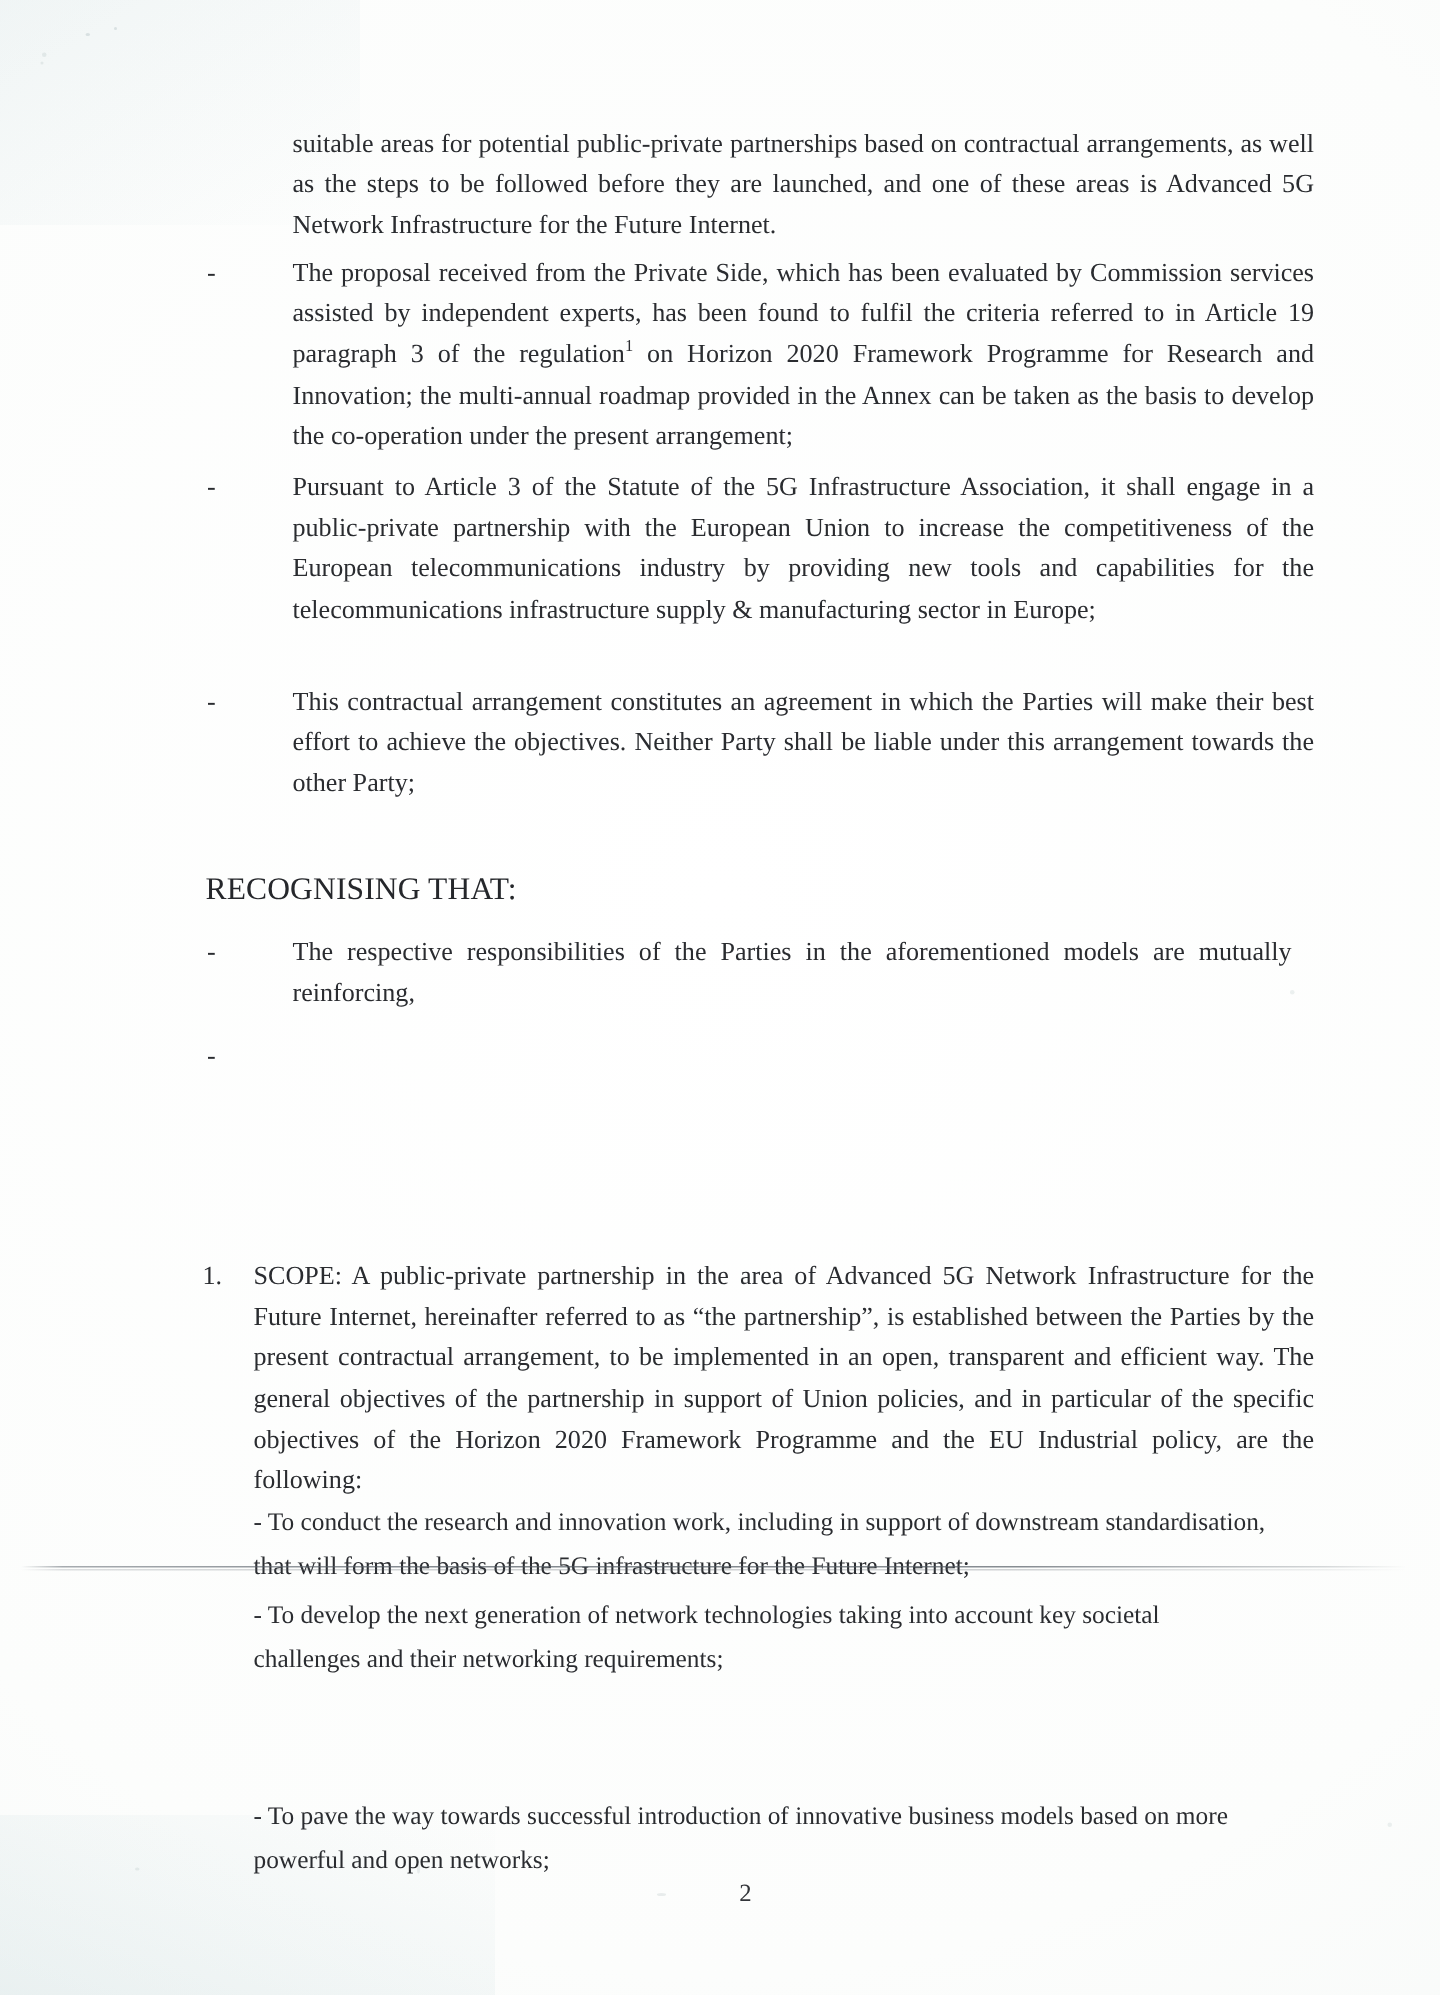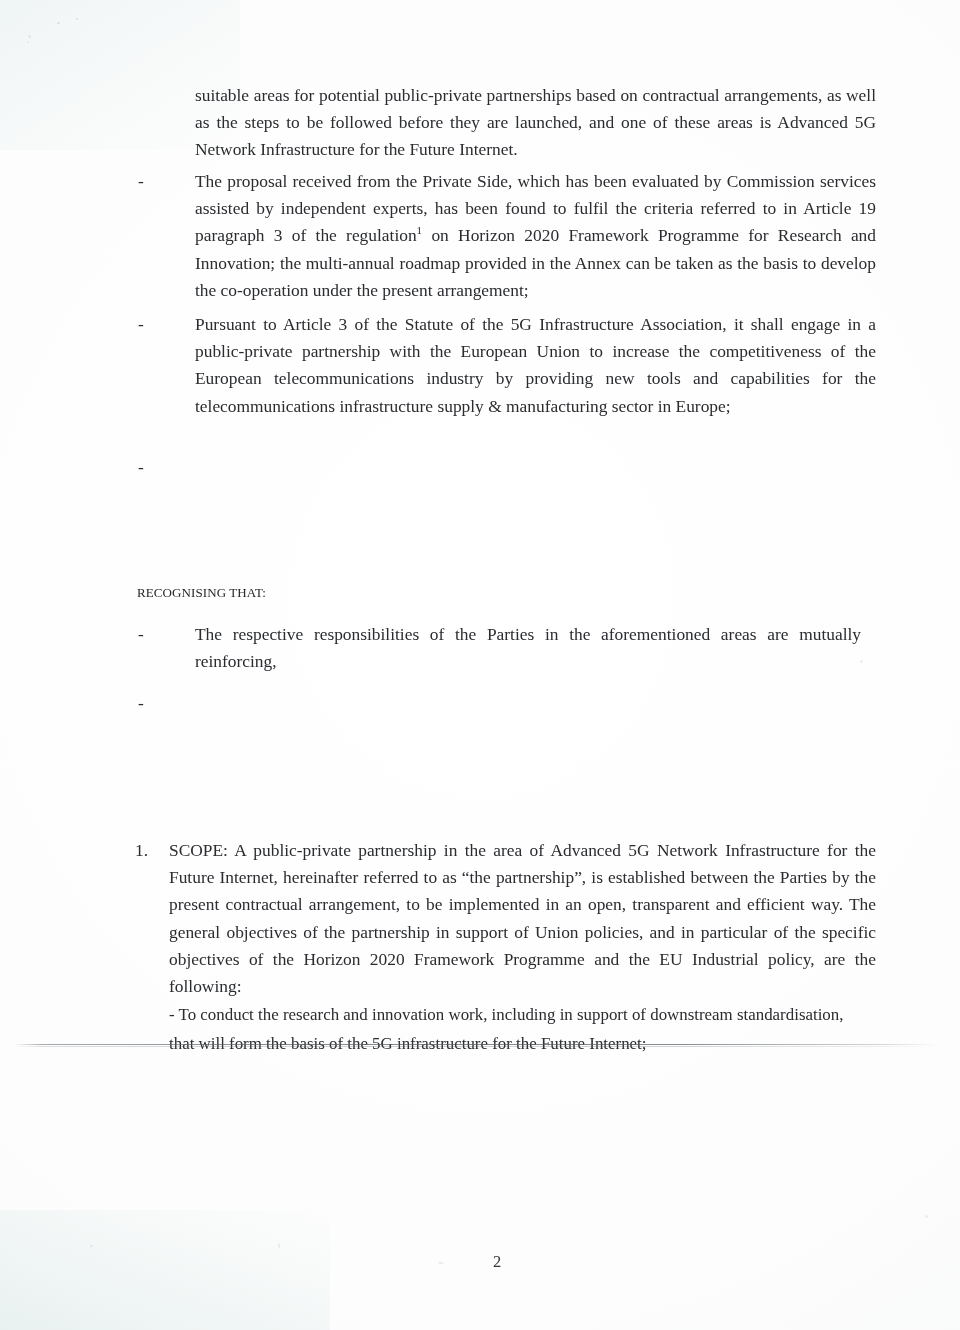--- a/index.html
+++ b/index.html
@@ -68,21 +68,21 @@
 
   .bullet-dash {
     position: absolute;
     font-size: 17.4px;
     line-height: 27.2px;
     color: #2a2c30;
   }
 
   .heading {
     position: absolute;
-    font-size: 13px;
+    font-size: 21px;
     line-height: 27px;
     letter-spacing: .1px;
     color: #25272b;
   }
 
   .num-marker {
     position: absolute;
     font-size: 17.4px;
     line-height: 27.2px;
     color: #2a2c30;
@@ -148,35 +148,38 @@
 
   <div class="para" style="left:178px;top:82px;width:681px;">suitable areas for potential public-private partnerships based on contractual arrangements, as well as the steps to be followed before they are launched, and one of these areas is Advanced 5G Network Infrastructure for the Future Internet.</div>
 
   <div class="bullet-dash" style="left:121px;top:168px;">-</div>
   <div class="para" style="left:178px;top:168px;width:681px;"><span>The proposal received from the Private Side, which has been evaluated by Commission services assisted by independent experts, has been found to fulfil the criteria referred to in Article 19 paragraph 3 of the regulation</span><sup class="fn">1</sup><span> on Horizon 2020 Framework Programme for Research and Innovation; the multi-annual roadmap provided in the Annex can be taken as the basis to develop the co-operation under the present arrangement;</span></div>
 
   <div class="bullet-dash" style="left:121px;top:311px;">-</div>
   <div class="para" style="left:178px;top:311px;width:681px;">Pursuant to Article 3 of the Statute of the 5G Infrastructure Association, it shall engage in a public-private partnership with the European Union to increase the competitiveness of the European telecommunications industry by providing new tools and capabilities for the telecommunications infrastructure supply &amp; manufacturing sector in Europe;</div>
 
   <div class="bullet-dash" style="left:121px;top:454px;">-</div>
+  <div class="para" style="left:178px;top:454px;width:681px;">This contractual arrangement constitutes an agreement in which the Parties will make their best effort to achieve the objectives. Neither Party shall be liable under this arrangement towards the other Party;</div>
 
   <div class="heading" style="left:120px;top:579px;">RECOGNISING THAT:</div>
 
   <div class="bullet-dash" style="left:121px;top:621px;">-</div>
-  <div class="para" style="left:178px;top:621px;width:666px;">The respective responsibilities of the Parties in the aforementioned areas are mutually reinforcing,</div>
+  <div class="para" style="left:178px;top:621px;width:666px;">The respective responsibilities of the Parties in the aforementioned models are mutually reinforcing,</div>
 
   <div class="bullet-dash" style="left:121px;top:690px;">-</div>
 
 
   <div class="num-marker" style="left:118px;top:837px;">1.</div>
   <div class="para" style="left:152px;top:837px;width:707px;">SCOPE: A public-private partnership in the area of Advanced 5G Network Infrastructure for the Future Internet, hereinafter referred to as “the partnership”, is established between the Parties by the present contractual arrangement, to be implemented in an open, transparent and efficient way. The general objectives of the partnership in support of Union policies, and in particular of the specific objectives of the Horizon 2020 Framework Programme and the EU Industrial policy,  are the following:</div>
 
   <div class="subitem" style="left:152px;top:1000px;width:680px;">-  To conduct the research and innovation work, including in support of downstream standardisation, that will form the basis of the 5G infrastructure for the Future Internet;</div>
 
+  <div class="subitem" style="left:152px;top:1062px;width:660px;">-  To develop the next generation of network technologies taking into account key societal challenges and their networking requirements;</div>
 
 
+  <div class="subitem" style="left:152px;top:1196px;width:690px;">- To pave the way towards successful introduction of innovative business models based on more powerful and open networks;</div>
 
   <div class="page-number" style="left:430px;top:1252px;width:100px;">2</div>
 
 </div>
 
 <div class="scanline" style="top:1044px;"></div>
 <div class="scanline soft" style="top:1046px;"></div>
 
 </body></html>

